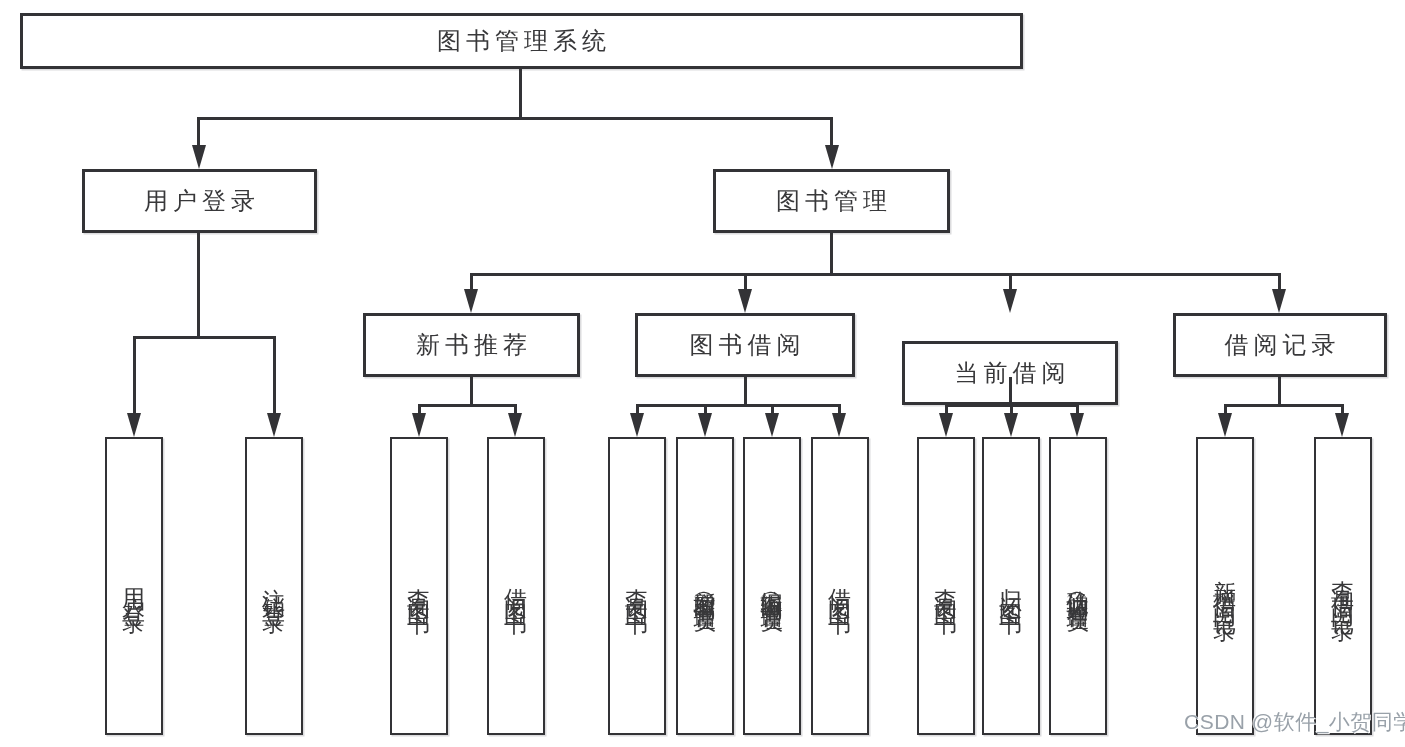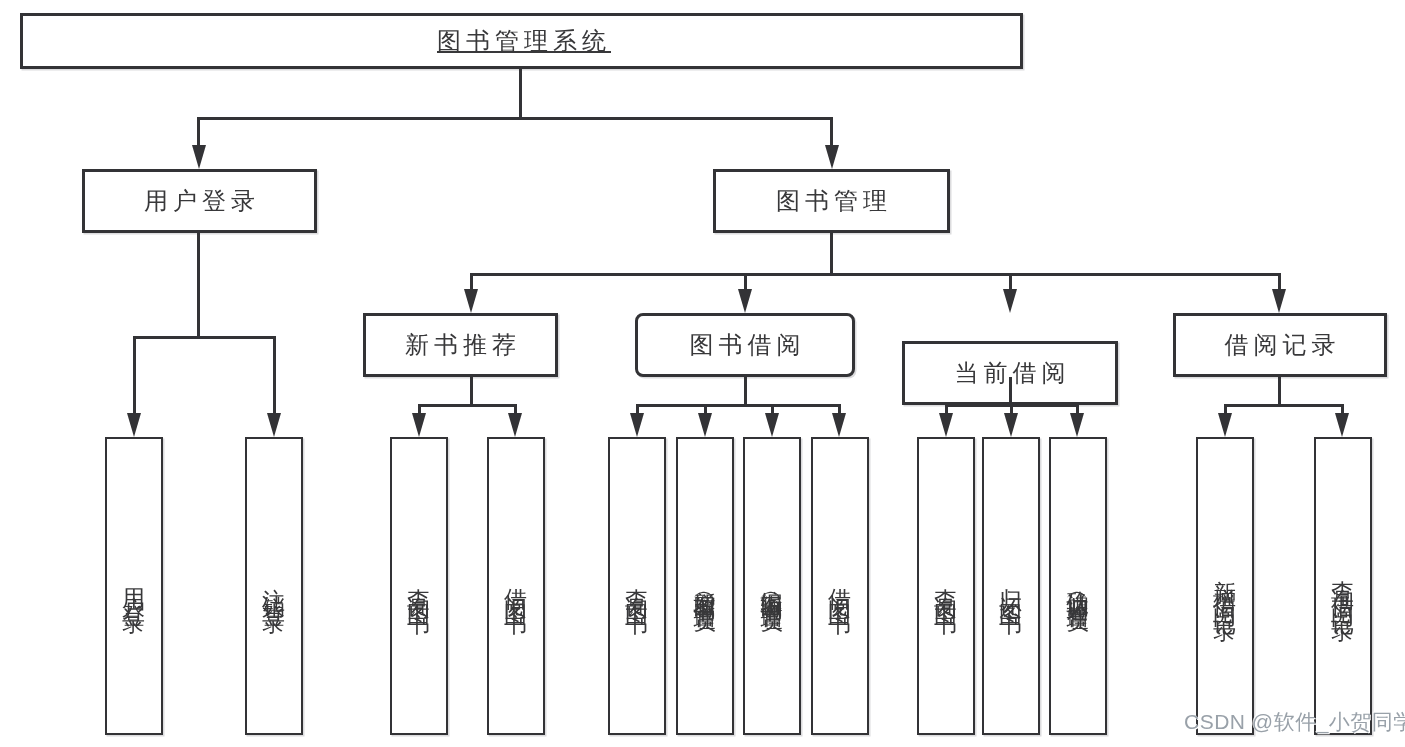--- a/index.html
+++ b/index.html
@@ -23,27 +23,27 @@
   .leaf.long .vtext{font-size:22px;letter-spacing:3px;}
 
   
   .vl{position:absolute;width:3px;background:#333336;}
   .hl{position:absolute;height:3px;background:#333336;}
   .ar{position:absolute;width:0;height:0;
       border-left:7px solid transparent;border-right:7px solid transparent;
       border-top:24px solid #333336;}
 
   
-  #n-root{left:20px;top:13px;width:1003px;height:56px;text-decoration:underline;}
+  #n-root{left:20px;top:13px;width:1003px;height:56px;}
   
   #n-user-login{left:82px;top:169px;width:235px;height:64px;}
   #n-book-mgmt{left:713px;top:169px;width:237px;height:64px;text-align:center;}
   
-  #n-new-book{left:363px;top:313px;width:195px;height:64px;}
-  #n-book-borrow{left:635px;top:313px;width:220px;height:64px;border-radius:8px;}
+  #n-new-book{left:363px;top:313px;width:217px;height:64px;}
+  #n-book-borrow{left:635px;top:313px;width:220px;height:64px;}
   #n-cur-borrow{left:902px;top:313px;width:216px;height:64px;margin-top:28px;}
   #n-records{left:1173px;top:313px;width:214px;height:64px;}
   
   .leaf{top:437px;width:58px;height:298px;}
   #lf-0{left:105px;} #lf-1{left:245px;}
   #lf-2{left:390px;} #lf-3{left:487px;}
   #lf-4{left:608px;} #lf-5{left:676px;} #lf-6{left:743px;} #lf-7{left:811px;}
   #lf-8{left:917px;} #lf-9{left:982px;} #lf-10{left:1049px;}
   #lf-11{left:1196px;} #lf-12{left:1314px;}
 

